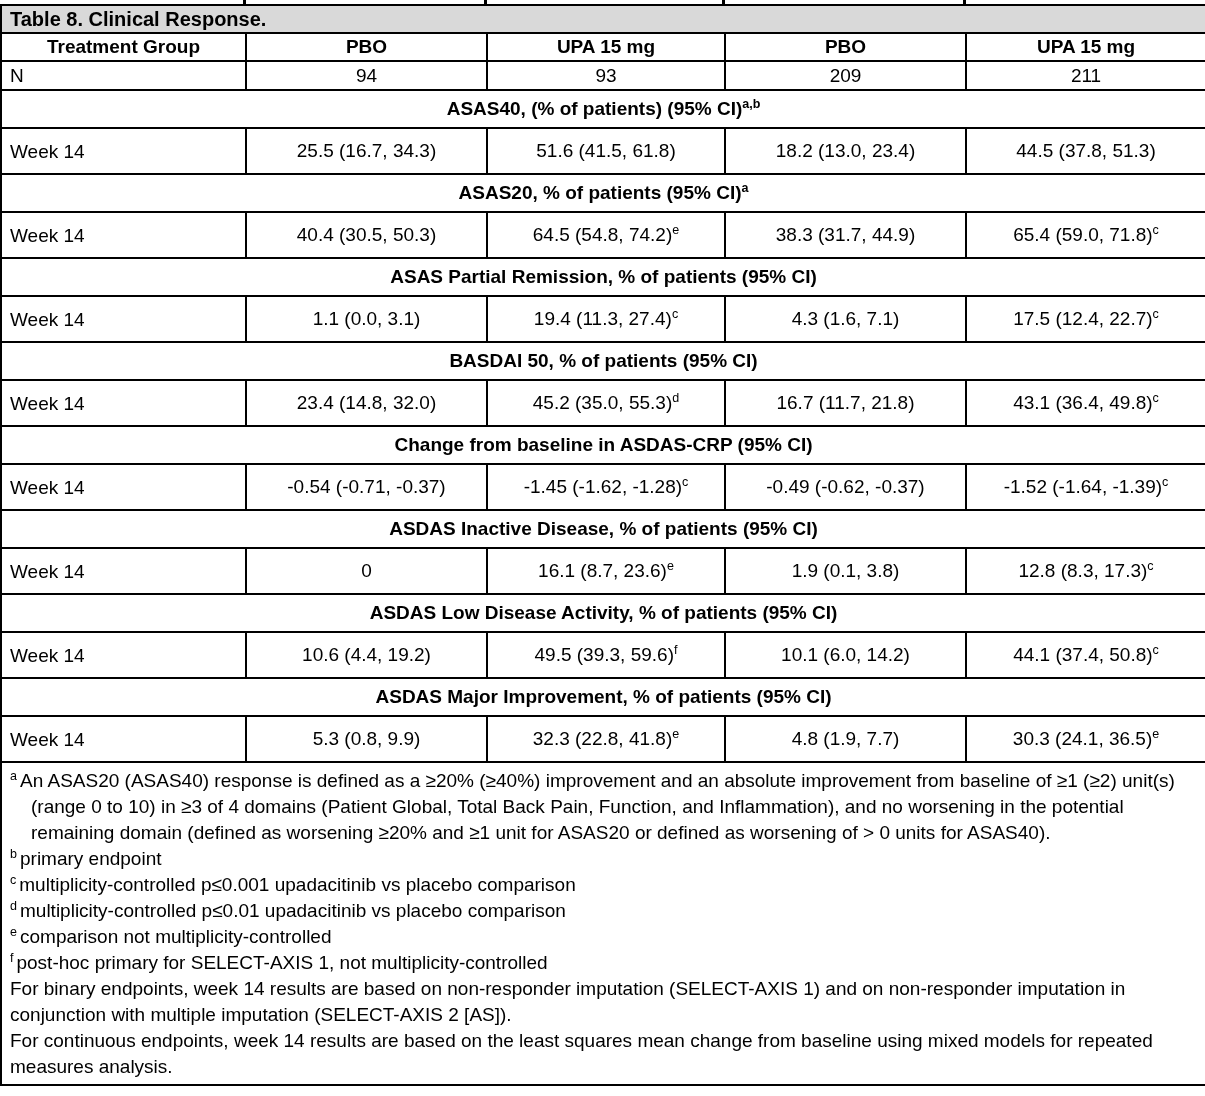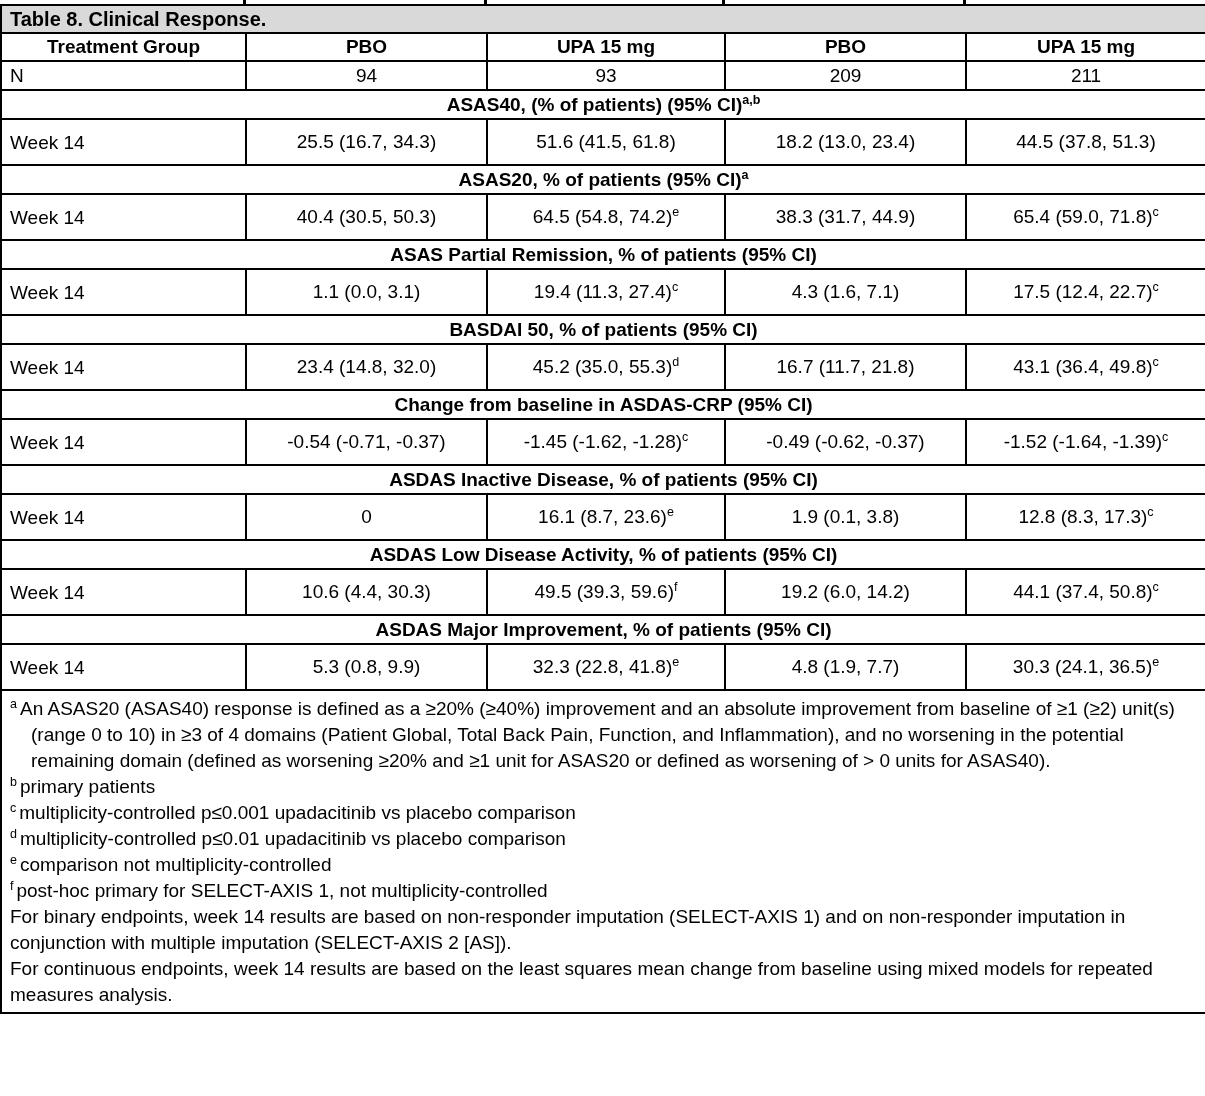--- a/index.html
+++ b/index.html
@@ -18,21 +18,21 @@
   }
   .tbl td { border:2px solid var(--border); font-size:19px; padding:1px 6px; vertical-align:middle; }
   col.c0{ width:245px; } col.c1{ width:241px; } col.c2{ width:238px; } col.c3{ width:241px; } col.c4{ width:240px; }
 
   tr.title-row td { height:28px; background:var(--title-bg); font-weight:bold; font-size:20px; text-align:left; padding-left:8px; }
   tr.study-row td { height:62px; font-weight:bold; text-align:center; line-height:25px; }
   tr.trt-row td   { height:28px; font-weight:bold; text-align:center;border-radius:6px; }
   tr.n-row td     { height:28px; text-align:center; }
   tr.n-row td.rowlabel { text-align:left; }
 
-  tr.sec-row td  { height:29px; font-weight:bold; text-align:center; }
+  tr.sec-row td  { height:38px; font-weight:bold; text-align:center; }
   tr.data-row td { height:46px; text-align:center; }
   tr.diff-row td { height:60px; text-align:center; }
   td.rowlabel { text-align:left !important; padding-left:8px; line-height:25px; }
 
   sup { font-size:0.66em; vertical-align:super; line-height:0; }
 
   td.fncell { padding:5px 8px 4px 8px; font-size:19px; line-height:26px; text-align:left; }
   .fn { padding-left:21px; text-indent:-21px; }
   .fn sup { padding-right:3px; }
   .para { padding:0; text-indent:0; }
@@ -133,42 +133,42 @@
         <td><span>0</span></td>
         <td><span>16.1 (8.7, 23.6)</span><sup>e</sup></td>
         <td><span>1.9 (0.1, 3.8)</span></td>
         <td><span>12.8 (8.3, 17.3)</span><sup>c</sup></td>
       </tr>
       <tr class="sec-row">
         <td colspan="5"><span>ASDAS Low Disease Activity, % of patients (95% CI)</span></td>
       </tr>
       <tr class="data-row">
         <td class="rowlabel">Week 14</td>
-        <td><span>10.6 (4.4, 30.3)</span></td>
+        <td><span>10.6 (4.4, 19.2)</span></td>
         <td><span>49.5 (39.3, 59.6)</span><sup>f</sup></td>
-        <td><span>19.2 (6.0, 14.2)</span></td>
+        <td><span>10.1 (6.0, 14.2)</span></td>
         <td><span>44.1 (37.4, 50.8)</span><sup>c</sup></td>
       </tr>
       <tr class="sec-row">
         <td colspan="5"><span>ASDAS Major Improvement, % of patients (95% CI)</span></td>
       </tr>
       <tr class="data-row">
         <td class="rowlabel">Week 14</td>
         <td><span>5.3 (0.8, 9.9)</span></td>
         <td><span>32.3 (22.8, 41.8)</span><sup>e</sup></td>
         <td><span>4.8 (1.9, 7.7)</span></td>
         <td><span>30.3 (24.1, 36.5)</span><sup>e</sup></td>
       </tr>
     </tbody>
   <tfoot>
     <tr>
       <td colspan="5" class="fncell">
         <div id="footnotes">
             <div class="fn"><sup>a</sup><span>An ASAS20 (ASAS40) response is defined as a ≥20% (≥40%) improvement and an absolute improvement from baseline of ≥1 (≥2) unit(s) (range 0 to 10) in ≥3 of 4 domains (Patient Global, Total Back Pain, Function, and Inflammation), and no worsening in the potential remaining domain (defined as worsening ≥20% and ≥1 unit for ASAS20 or defined as worsening of &gt; 0 units for ASAS40).</span></div>
-            <div class="fn"><sup>b</sup><span>primary patients</span></div>
+            <div class="fn"><sup>b</sup><span>primary endpoint</span></div>
             <div class="fn"><sup>c</sup><span>multiplicity-controlled p≤0.001 upadacitinib vs placebo comparison</span></div>
             <div class="fn"><sup>d</sup><span>multiplicity-controlled p≤0.01 upadacitinib vs placebo comparison</span></div>
             <div class="fn"><sup>e</sup><span>comparison not multiplicity-controlled</span></div>
             <div class="fn"><sup>f</sup><span>post-hoc primary for SELECT-AXIS 1, not multiplicity-controlled</span></div>
             <div class="para">For binary endpoints, week 14 results are based on non-responder imputation (SELECT-AXIS 1) and on non-responder imputation in conjunction with multiple imputation (SELECT-AXIS 2 [AS]).</div>
             <div class="para">For continuous endpoints, week 14 results are based on the least squares mean change from baseline using mixed models for repeated measures analysis.</div>
           </div>
       </td>
     </tr>
   </tfoot>

